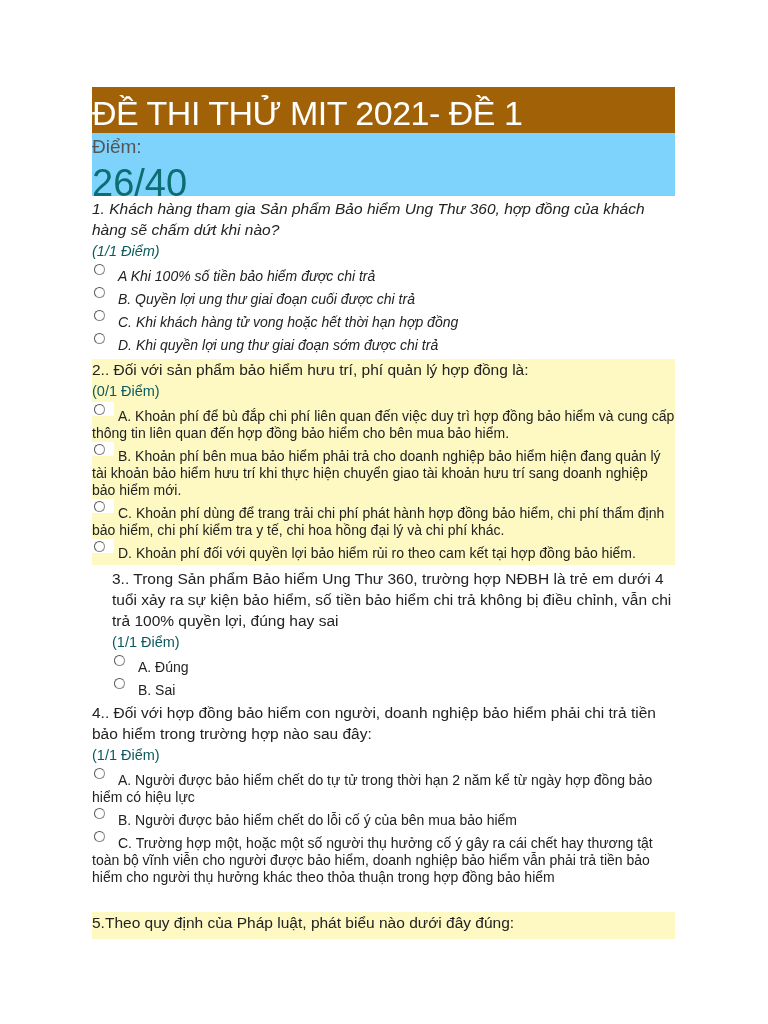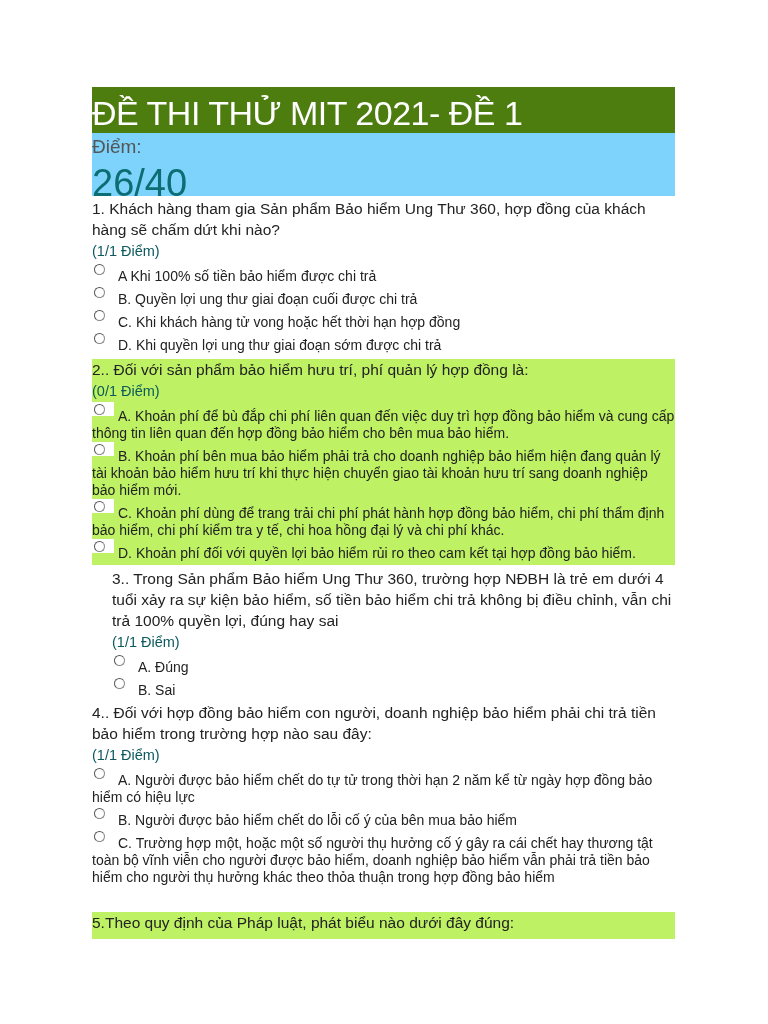--- a/index.html
+++ b/index.html
@@ -3,32 +3,32 @@
 <meta charset="utf-8">
 <style>
   html, body { margin: 0; padding: 0; background: #ffffff; }
   body {
     width: 768px; height: 1024px; position: relative; overflow: hidden;
     font-family: "DejaVu Sans", "Liberation Sans", sans-serif;
     color: #222;
   }
   .page { position: absolute; left: 92px; top: 87px; width: 583px; }
   .title-band {
-    background: #4d7c0f; color: #fff;
+    background: #a16207; color: #fff;
     height: 46px; line-height: 52px;
     font-size: 34px; padding-left: 0; white-space: nowrap;
     font-family: "Liberation Sans", sans-serif;
     letter-spacing: -0.5px;
   }
   .score-band { background: #7dd3fc; height: 63px; position: relative; }
   .score-label { position: absolute; left: 0; top: 3px; font-size: 19px; color: #555; font-family: "Liberation Sans", sans-serif; }
   .score-value { position: absolute; left: 0; top: 29px; font-size: 38px; color: #0c6e72; font-family: "Liberation Sans", sans-serif; }
 
   .q { position: relative; }
-  .q.wrong { background: #bef264; }
+  .q.wrong { background: #fef9c3; }
   .q-text { font-size: 15.5px; line-height: 21px; color: #222; font-family: "Liberation Sans", sans-serif; }
   .q-points { font-size: 14.5px; color: #0c5a5c; line-height: 22px; font-family: "Liberation Sans", sans-serif; }
   .opt { position: relative; font-size: 14px; line-height: 17px; color: #222; font-family: "Liberation Sans", sans-serif; padding-top: 6px; }
   .opt .radio {
     position: absolute; left: 2px; top: 2px; width: 9px; height: 9px;
     border-radius: 50%; border: 1px solid #888; background: #fff;
     border-left-color: #555; border-top-color: #555;
   }
   .opt .radio-box { position: absolute; left: 0; top: 0; width: 22px; height: 14px; background: #fff; }
   .opt-text { display: block; text-indent: 26px; }
@@ -38,21 +38,21 @@
 
 <div class="page">
 
   <div class="title-band">ĐỀ THI THỬ MIT 2021- ĐỀ 1</div>
 
   <div class="score-band">
     <div class="score-label">Điểm:</div>
     <div class="score-value">26/40</div>
   </div>
 
-  <div class="q" style="padding-top:2px; height:161px;">
+  <div class="q" style="padding-top:2px; height:161px;font-style:italic;">
     <div class="q-text">1. Khách hàng tham gia Sản phẩm Bảo hiểm Ung Thư 360, hợp đồng của khách hàng sẽ chấm dứt khi nào?</div>
     <div class="q-points">(1/1 Điểm)</div>
     <div class="opt">
       <span class="radio"></span>
       <span class="opt-text">A Khi 100% số tiền bảo hiểm được chi trả</span>
     </div>
     <div class="opt">
       <span class="radio"></span>
       <span class="opt-text">B. Quyền lợi ung thư giai đoạn cuối được chi trả</span>
     </div>

